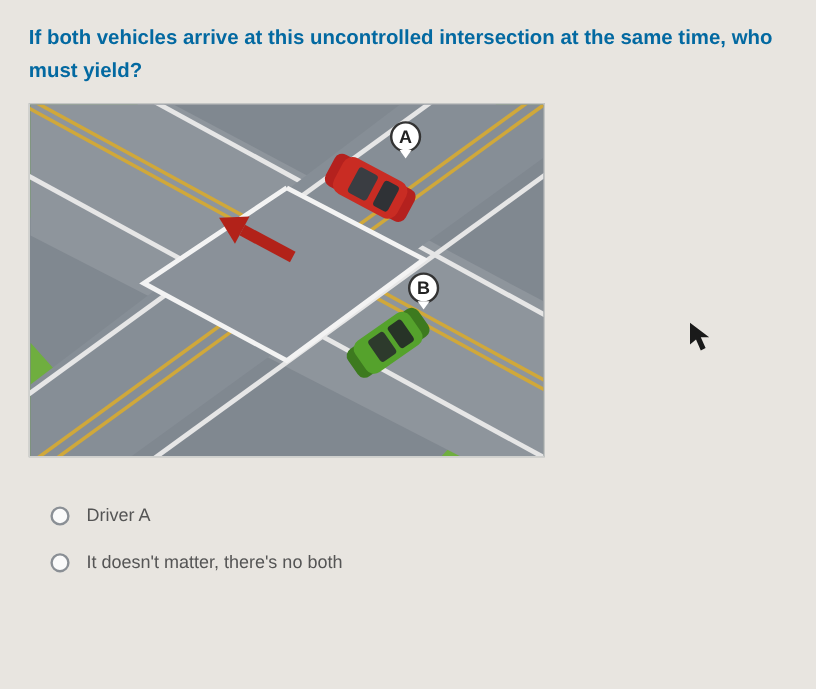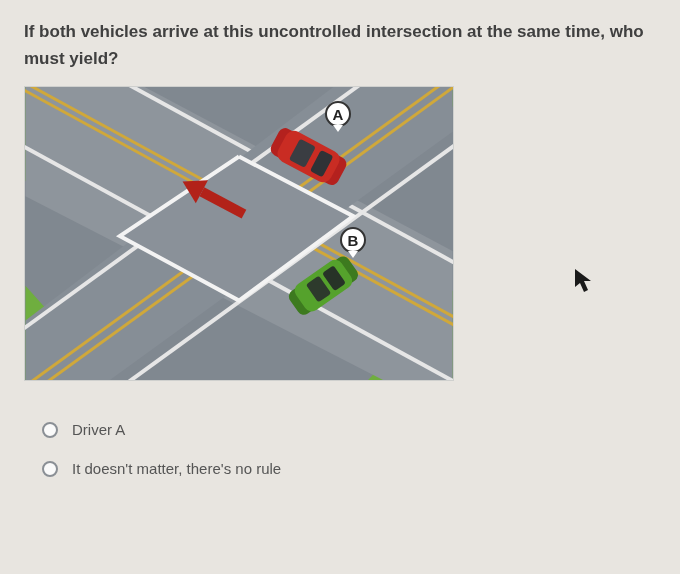--- a/index.html
+++ b/index.html
@@ -8,21 +8,21 @@
       height: 574px;
       background: #e8e5e0;
       font-family: Arial, Helvetica, sans-serif;
       padding: 18px 24px;
       position: relative;
       overflow: hidden;
     }
     .question {
       font-size: 17px;
       font-weight: bold;
-      color: #404040;
+      color: #0369a1;
       line-height: 1.6;
       margin-bottom: 14px;
     }
     .scene-wrap {
       width: 430px;
       height: 295px;
       background: #808890;
       position: relative;
       overflow: hidden;
       border: 1px solid #cfd0ce;
@@ -142,19 +142,19 @@
   <div class="marker marker-b">B</div>
 </div>
 
 <div class="options">
   <div class="option-row">
     <span class="radio"></span>
     <span class="option-label">Driver A</span>
   </div>
   <div class="option-row">
     <span class="radio"></span>
-    <span class="option-label">It doesn't matter, there's no rule</span>
+    <span class="option-label">It doesn't matter, there's no both</span>
   </div>
 </div>
 
 <svg class="cursor-icon" width="20" height="26" viewBox="0 0 20 26">
   <path d="M1 1 L1 19 L6 15 L10 24 L14 22 L10 13 L17 13 Z" fill="#1a1a1a"></path>
 </svg>
 
 </body></html>

